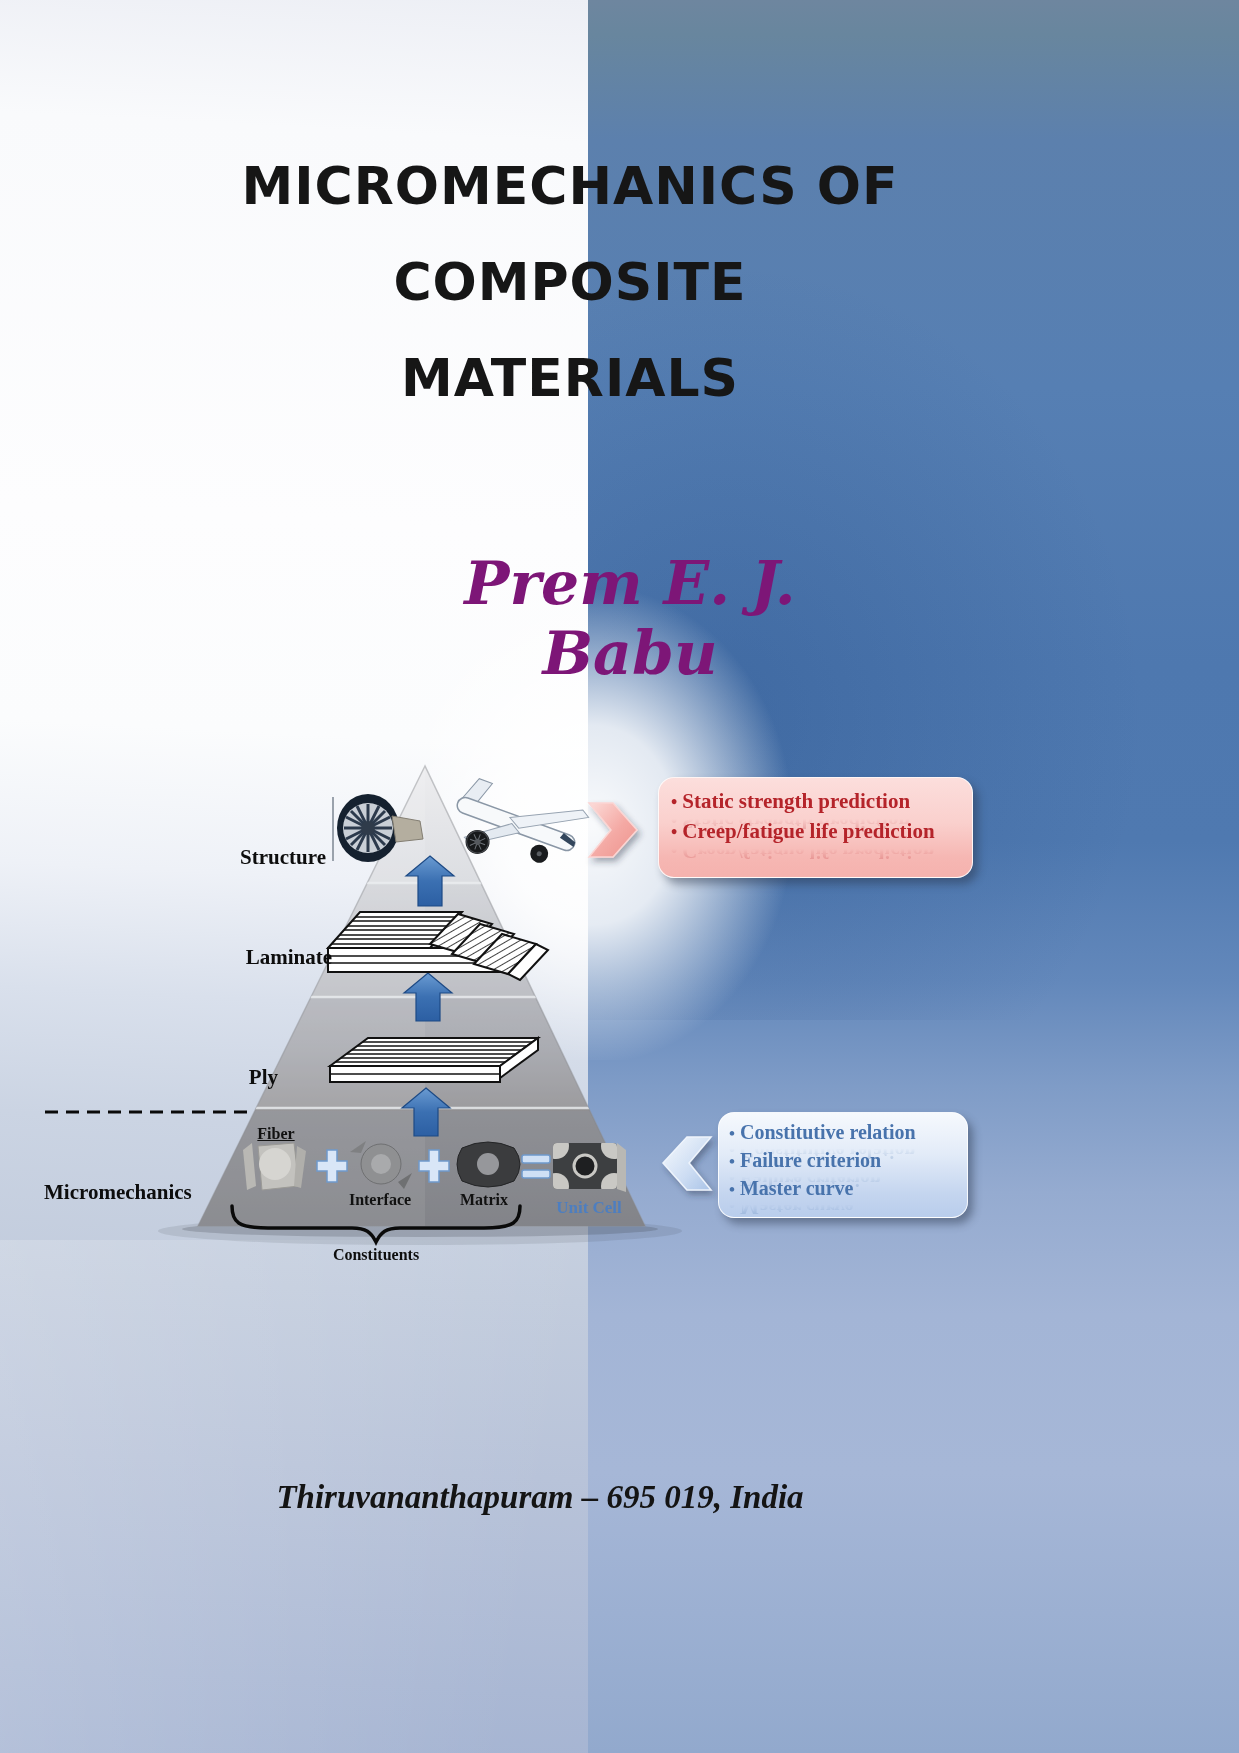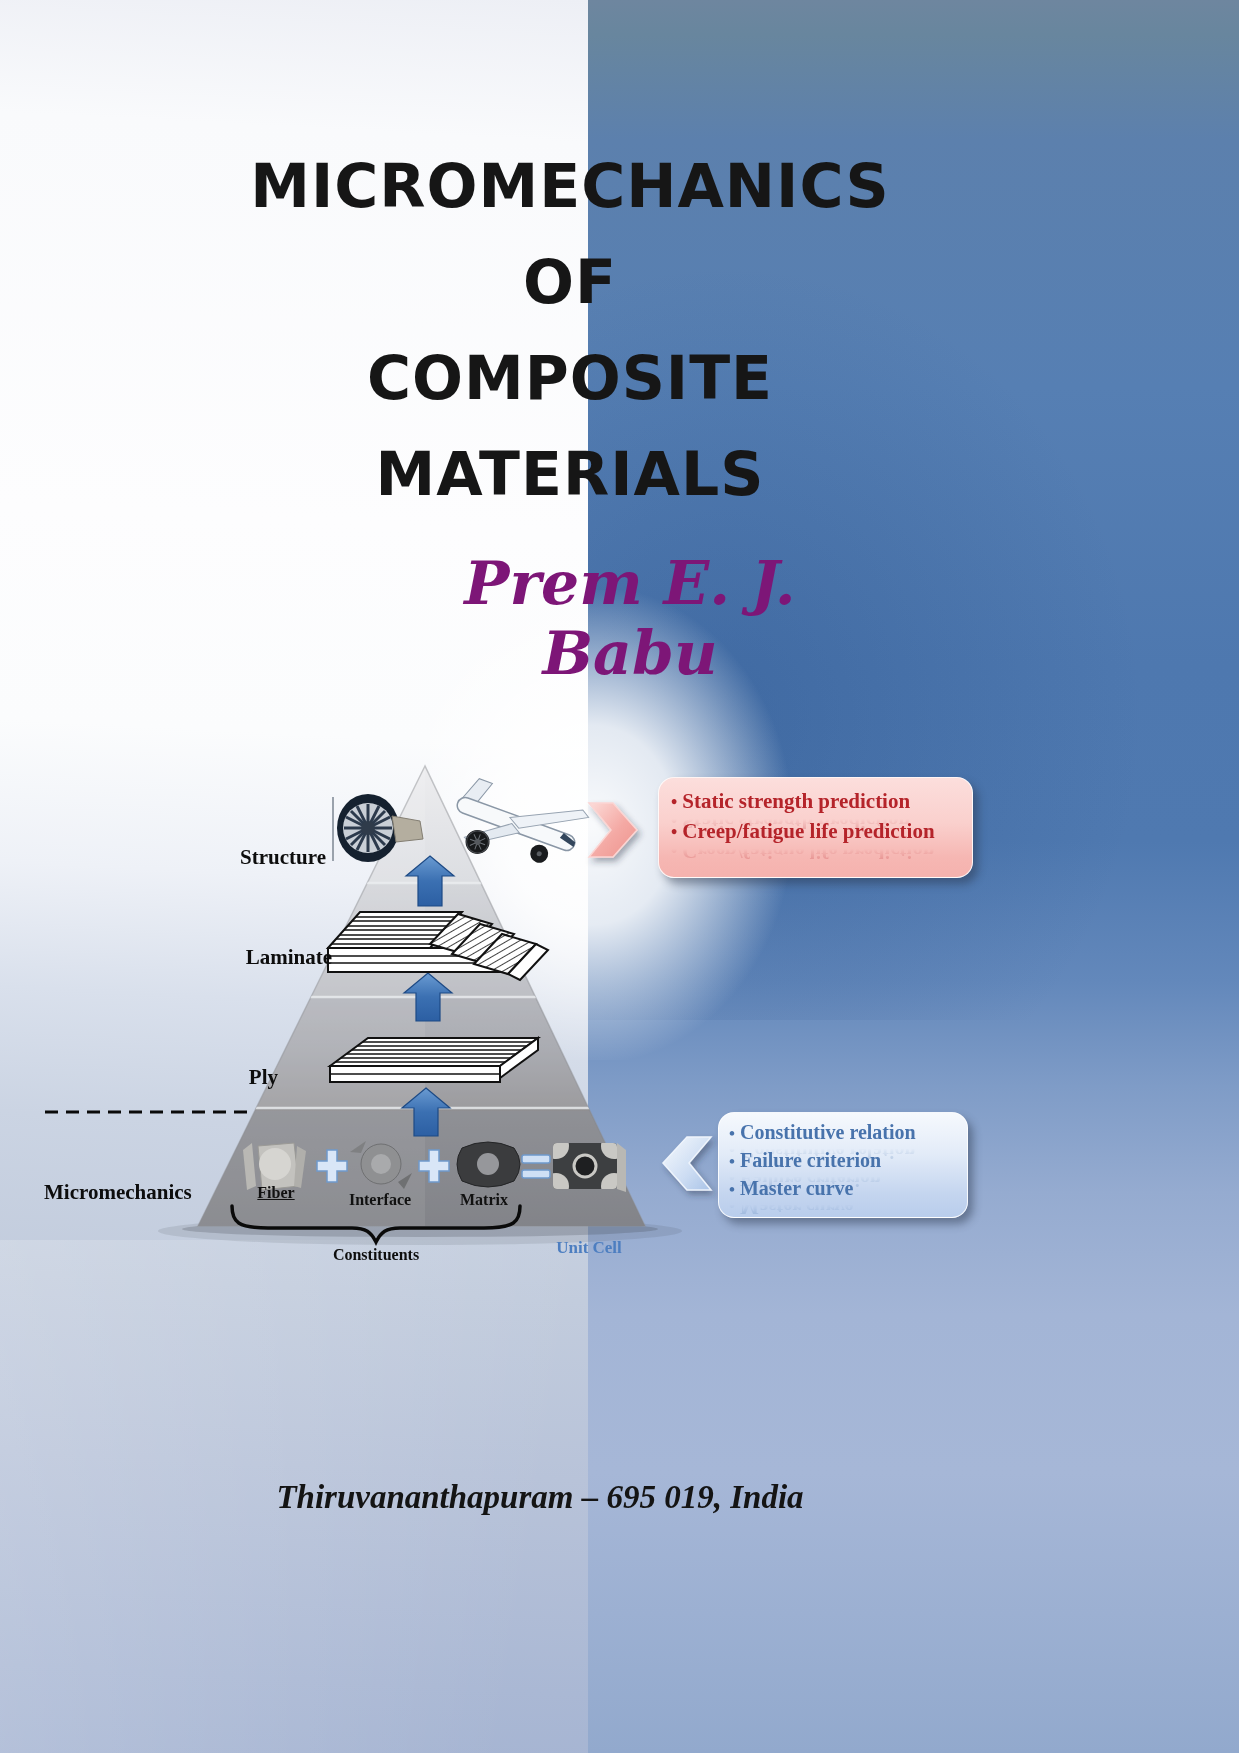--- a/index.html
+++ b/index.html
@@ -16,31 +16,31 @@
       #a6b7d7 84%,#92a9cd 100%);}
   .bg-accent{left:588px;top:260px;width:560px;height:760px;
     background:radial-gradient(ellipse at 25% 60%,rgba(28,70,130,.28),rgba(28,70,130,0) 70%);}
   .bg-burst{left:430px;top:590px;width:360px;height:470px;
     background:radial-gradient(ellipse at 45% 50%,rgba(255,255,255,.97) 0%,
       rgba(255,255,255,.85) 30%,rgba(255,255,255,.35) 55%,rgba(255,255,255,0) 72%);}
   .bg-sheen{left:0;top:1240px;width:1239px;height:513px;
     background:linear-gradient(100deg,rgba(255,255,255,.20),rgba(255,255,255,0) 45%);}
   
   .title{left:225px;top:138px;width:690px;text-align:center;color:#161616;
-    font-family:"DejaVu Sans",sans-serif;font-weight:bold;font-size:60px;
+    font-family:"DejaVu Sans",sans-serif;font-weight:bold;font-size:52px;
     letter-spacing:1px;line-height:96px;}
   .author{left:400px;top:548px;width:460px;text-align:center;color:#7d1677;
     font-family:"DejaVu Serif",serif;font-style:italic;font-weight:bold;font-size:60px;}
   .lvl{font-weight:bold;font-size:21px;color:#0d0d0d;margin-top:28px;}
   .lvl-structure{left:161px;top:817px;width:165px;text-align:right;}
   .lvl-laminate{left:167px;top:917px;width:165px;text-align:right;}
   .lvl-ply{left:113px;top:1037px;width:165px;text-align:right;}
   .lvl-micro{left:44px;top:1152px;width:180px;}
   .small-lbl{font-weight:bold;font-size:16px;color:#111;text-align:center;}
-  .unitcell-lbl{font-weight:bold;font-size:17px;color:#4d7ec0;text-align:center;margin-top:40px;}
+  .unitcell-lbl{font-weight:bold;font-size:17px;color:#4d7ec0;text-align:center;}
   .constituents{font-weight:bold;font-size:16px;color:#0d0d0d;text-align:center;}
   .footer{left:100px;top:1468px;width:880px;text-align:center;color:#141414;
     font-style:italic;font-weight:600;font-size:33px;line-height:59px;}
   
   .callout{border-radius:16px;box-shadow:5px 6px 9px rgba(40,50,70,.45);
     border:1.5px solid rgba(255,255,255,.85);box-sizing:border-box;}
   .callout-red{left:658px;top:777px;width:315px;height:101px;padding:12px 0 0 12px;
     background:linear-gradient(180deg,#fcdedc 0%,#fad0cd 45%,#f6b7b3 80%,#f5b2ae 100%);}
   .callout-red .co-line{color:#b5242a;font-size:21px;}
   .callout-blue{left:718px;top:1112px;width:250px;height:106px;padding:9px 4px 0 10px;
@@ -256,21 +256,21 @@
   <div>COMPOSITE MATERIALS</div>
 </div>
 
 <div class="abs author">Prem E. J. Babu</div>
 
 <div class="abs lvl lvl-structure">Structure</div>
 <div class="abs lvl lvl-laminate">Laminate</div>
 <div class="abs lvl lvl-ply">Ply</div>
 <div class="abs lvl lvl-micro">Micromechanics</div>
 
-<div class="abs small-lbl" style="left:231px;top:1184px;width:90px;text-decoration:underline;">Fiber</div>
+<div class="abs small-lbl" style="left:231px;top:1125px;width:90px;text-decoration:underline;">Fiber</div>
 <div class="abs small-lbl" style="left:335px;top:1191px;width:90px;text-align:center;">Interface</div>
 <div class="abs small-lbl" style="left:439px;top:1191px;width:90px;">Matrix</div>
 <div class="abs unitcell-lbl" style="left:534px;top:1198px;width:110px;">Unit Cell</div>
 <div class="abs constituents" style="left:306px;top:1246px;width:140px;">Constituents</div>
 
 <div class="abs callout callout-red">
   <div class="co-line">
     <div>
       <span class="bullet">•</span><span>Static strength prediction</span>
     </div>

